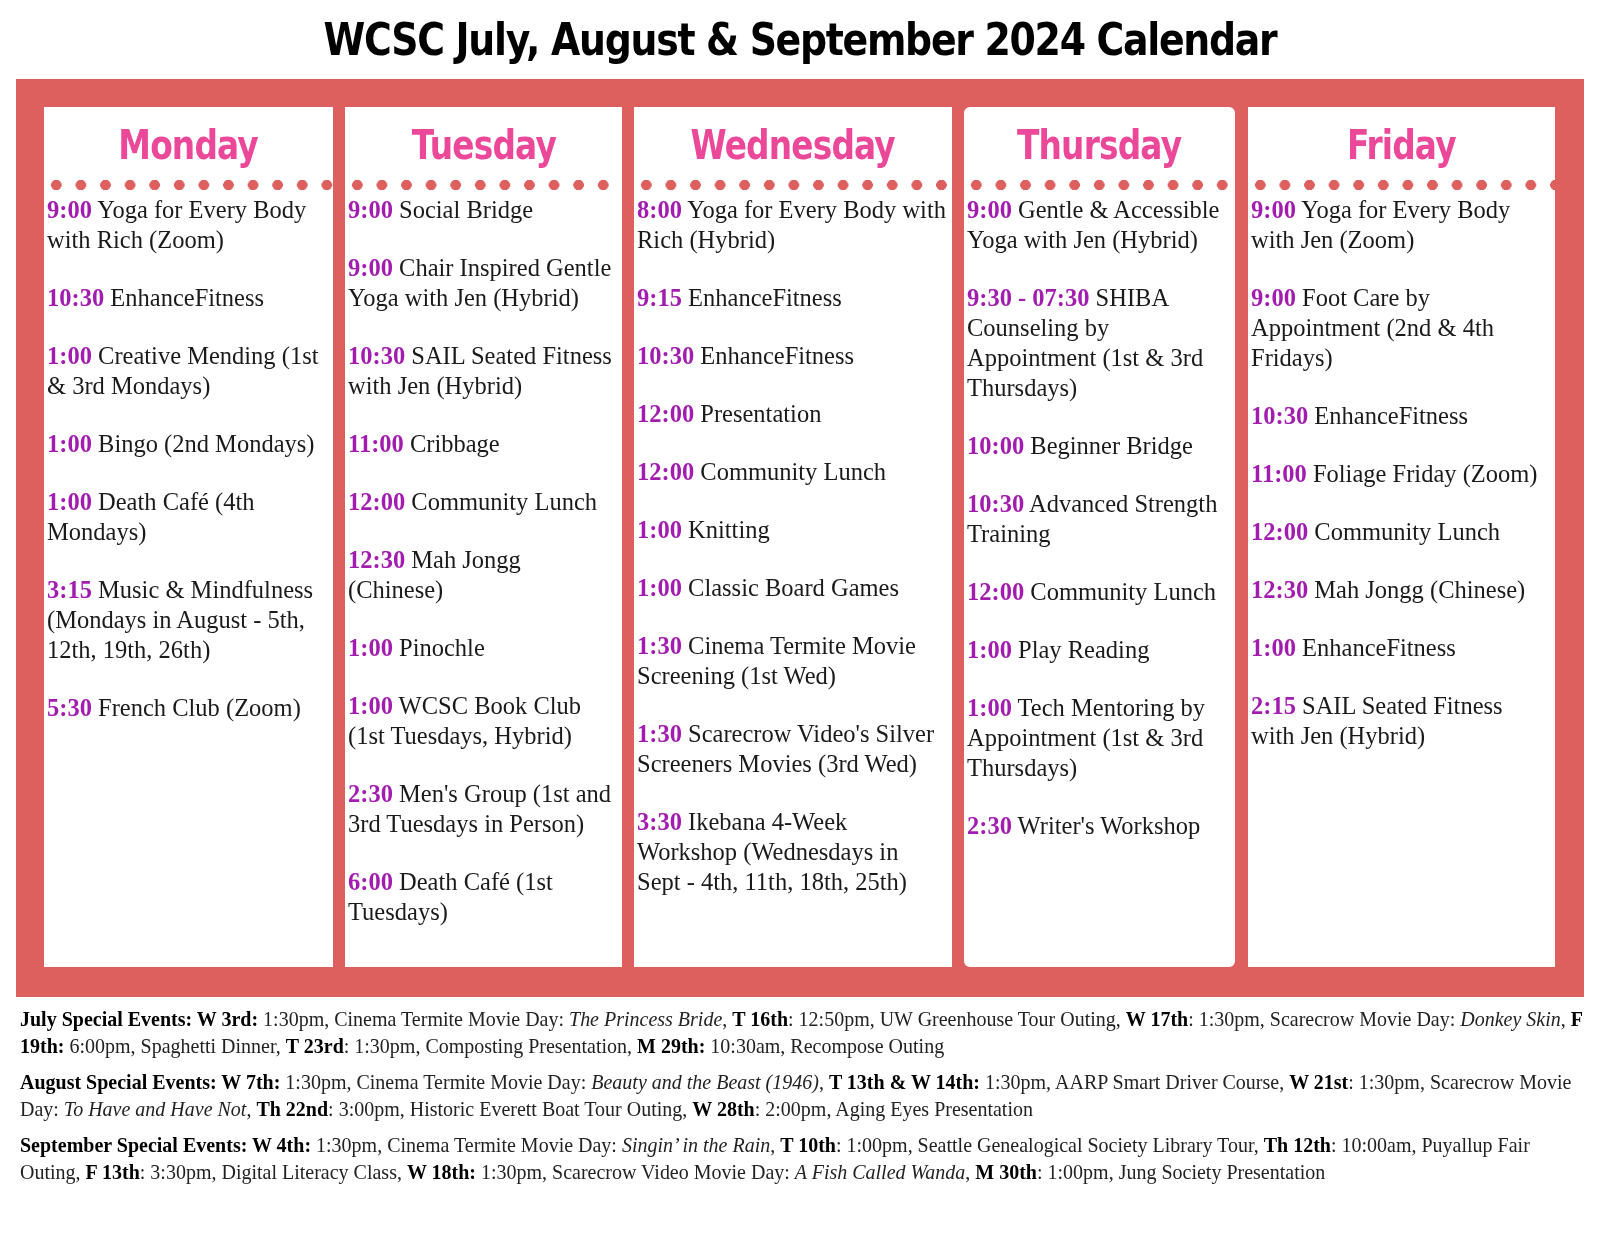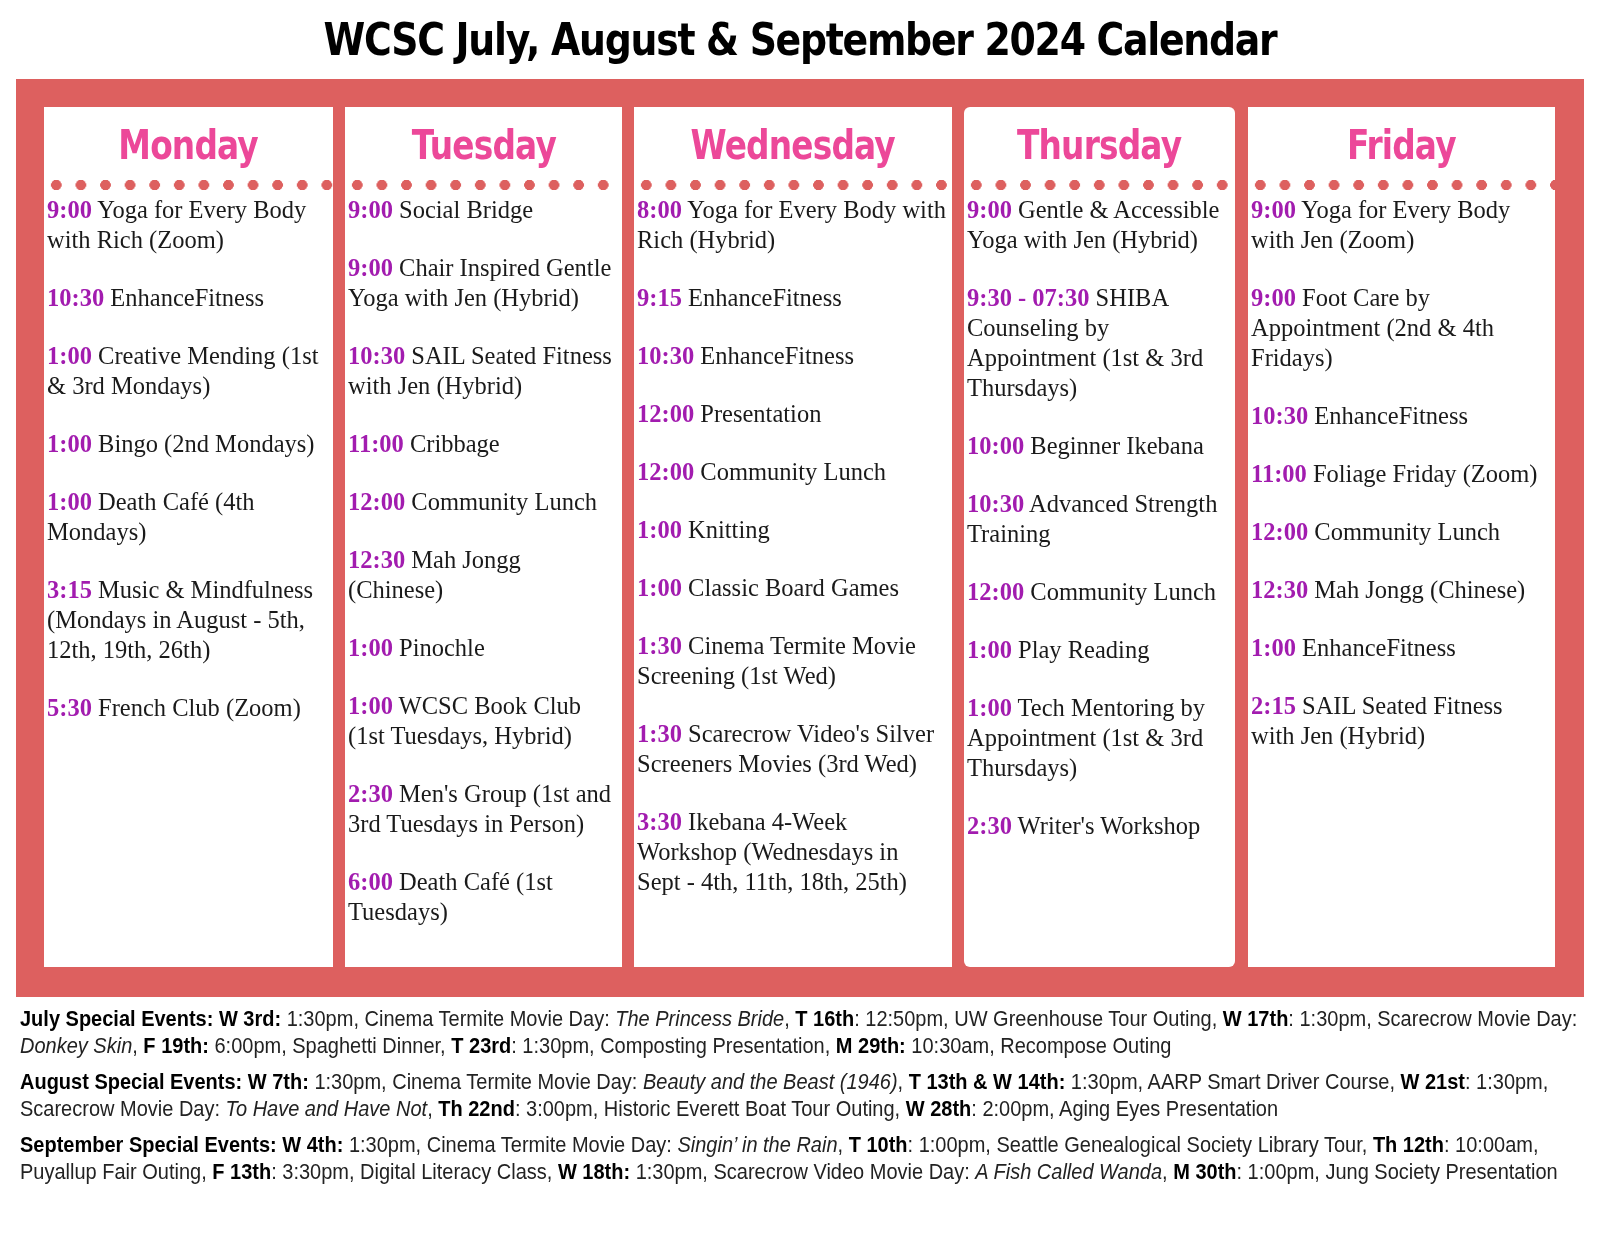--- a/index.html
+++ b/index.html
@@ -30,21 +30,21 @@
     background-size: 24.6px 12px; background-repeat: repeat-x; background-position: 0 0;
   }
   .events { padding: 12px 4px 0 3px; }
   .ev {
     font-family: "Liberation Serif", serif; font-size: 24.5px; line-height: 30px;
     color: #1a1a1a; margin-bottom: 28px;
   }
   .ev b { font-weight: bold; color: #a21caf; }
   .specials {
     position: absolute; left: 20px; top: 1006px; width: 1570px;
-    font-family: Liberation Sans, sans-serif; font-size: 21.5px; line-height: 27px; color: #222;
+    font-family: Liberation Serif, serif; font-size: 21.5px; line-height: 27px; color: #222;
   }
   .specials p { margin: 0 0 9px 0; transform: scaleX(0.93); transform-origin: 0 0; width: 1690px; }
   .specials b { color: #000; }
 </style>
 </head>
 <body>
 
 <div class="title">WCSC July, August &amp; September 2024 Calendar</div>
 
 <div class="frame"></div>
@@ -94,21 +94,21 @@
         <div class="ev"><b>1:30</b><span> Scarecrow Video's Silver Screeners Movies (3rd Wed)</span></div>
         <div class="ev"><b>3:30</b><span> Ikebana 4-Week Workshop (Wednesdays in Sept - 4th, 11th, 18th, 25th)</span></div>
       </div>
   </div>
   <div class="col" style="left:920px;width:271px;border-radius:6px;">
     <div class="day-head"><span>Thursday</span></div>
     <div class="dots"></div>
     <div class="events">
         <div class="ev"><b>9:00</b><span> Gentle &amp; Accessible Yoga with Jen (Hybrid)</span></div>
         <div class="ev"><b>9:30 - 07:30</b><span> SHIBA Counseling by Appointment (1st &amp; 3rd Thursdays)</span></div>
-        <div class="ev"><b>10:00</b><span> Beginner Ikebana</span></div>
+        <div class="ev"><b>10:00</b><span> Beginner Bridge</span></div>
         <div class="ev"><b>10:30</b><span> Advanced Strength Training</span></div>
         <div class="ev"><b>12:00</b><span> Community Lunch</span></div>
         <div class="ev"><b>1:00</b><span> Play Reading</span></div>
         <div class="ev"><b>1:00</b><span> Tech Mentoring by Appointment (1st &amp; 3rd Thursdays)</span></div>
         <div class="ev"><b>2:30</b><span> Writer's Workshop</span></div>
       </div>
   </div>
   <div class="col" style="left:1204px;width:307px;">
     <div class="day-head"><span>Friday</span></div>
     <div class="dots"></div>

